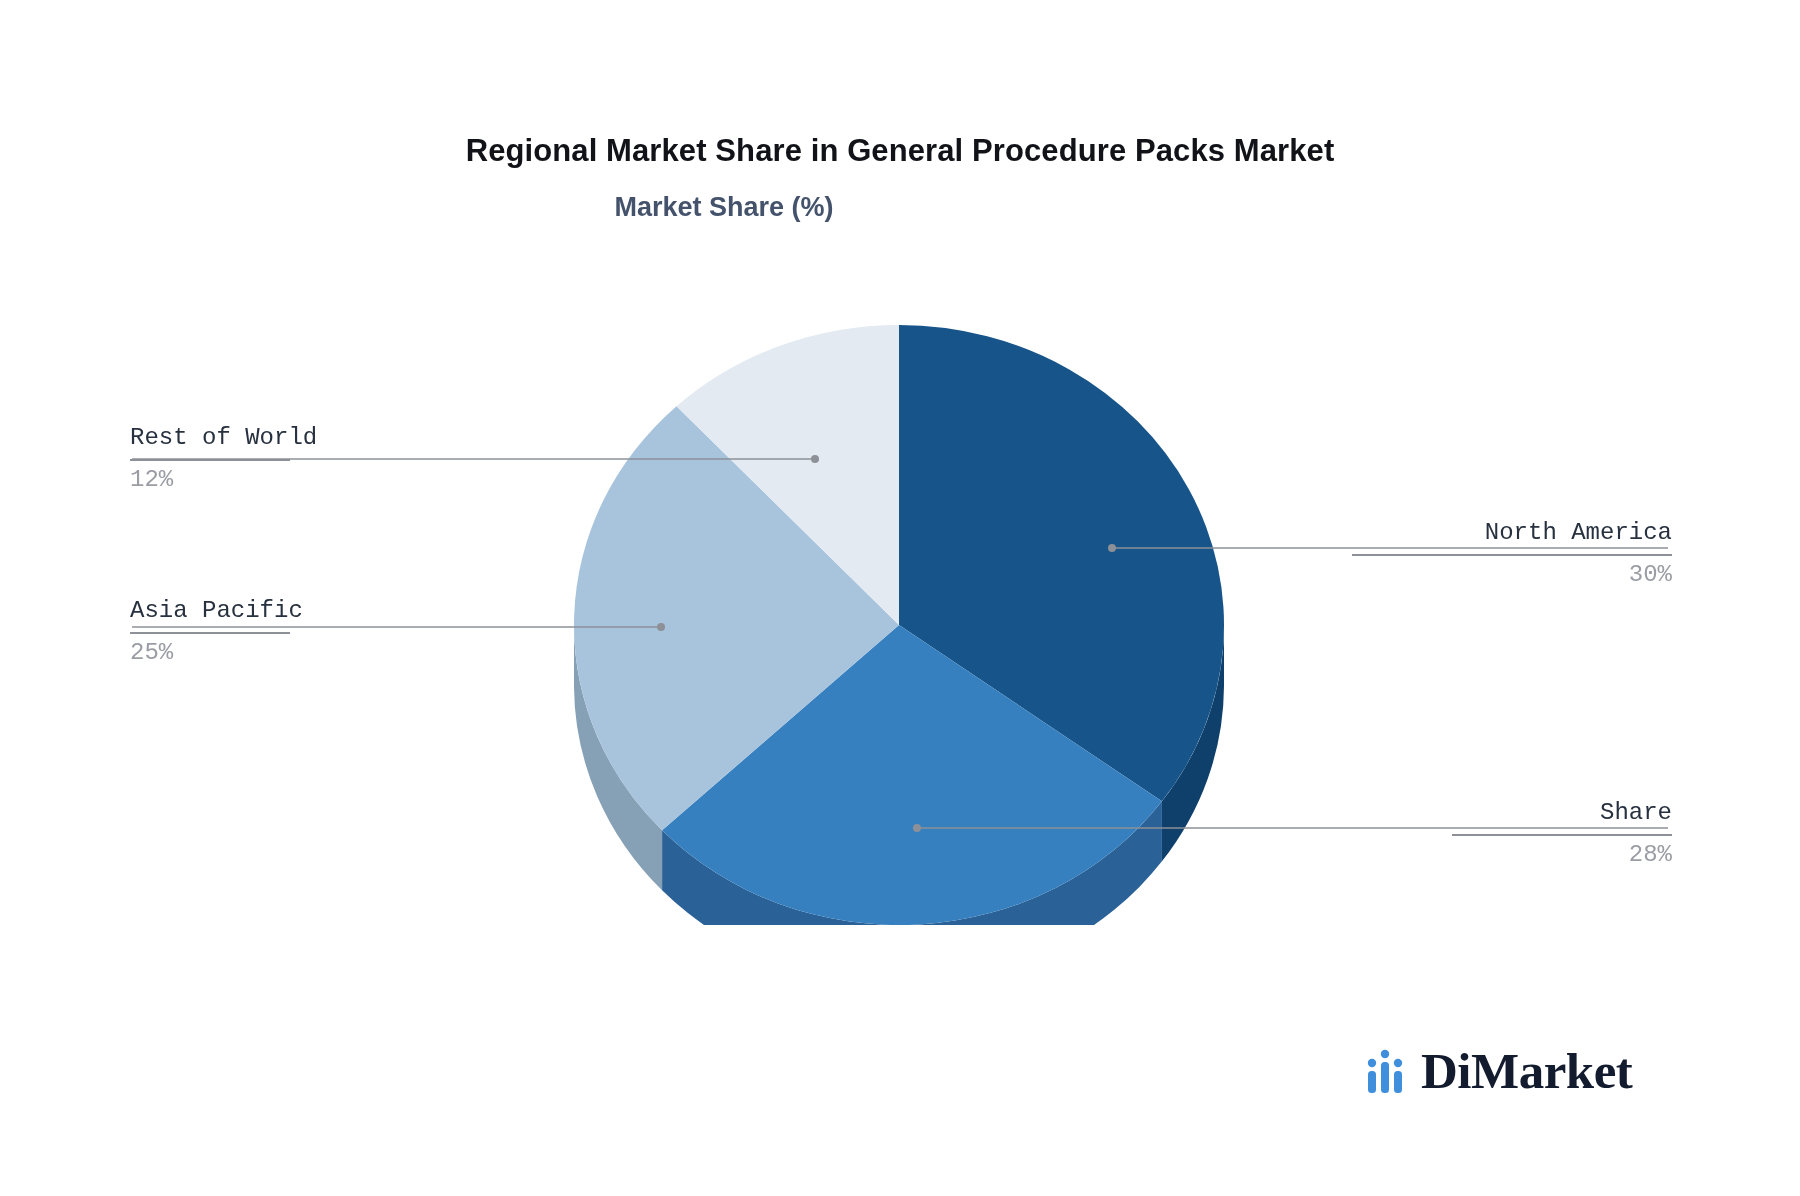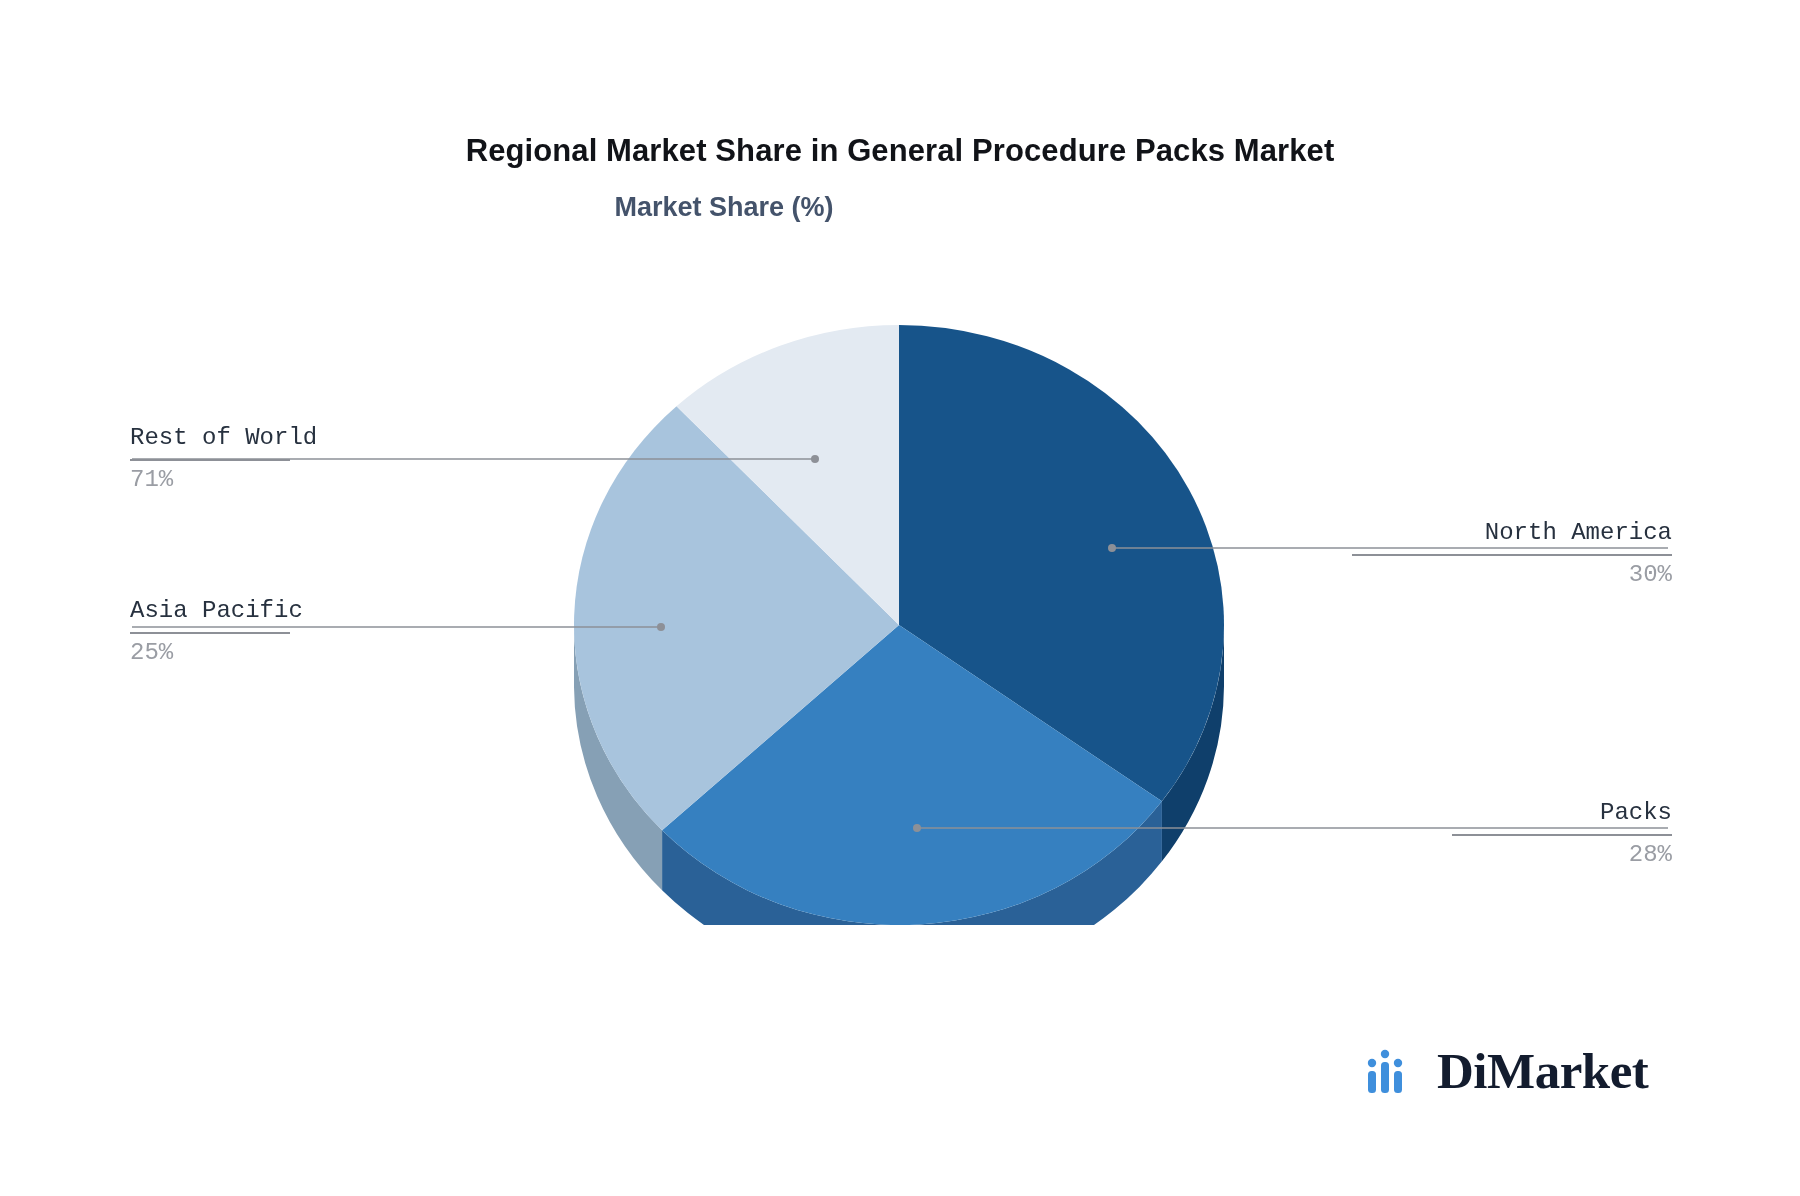--- a/index.html
+++ b/index.html
@@ -82,21 +82,21 @@
   #callout-north-america { left: 1352px; top: 518px; width: 320px; }
   #callout-europe        { left: 1452px; top: 798px; width: 220px; }
 
   
   #brand-logo {
     position: absolute;
     left: 1366px;
     top: 1046px;
     display: flex;
     align-items: center;
-    gap: 25px;
+    gap: 9px;
   }
   #brand-logo .logo-mark {
     display: block;
   }
   #brand-logo .logo-word {
     font-family: "Liberation Serif", serif;
     font-size: 51px;
     font-weight: bold;
     color: #131c2e;
     letter-spacing: -0.5px;
@@ -144,37 +144,37 @@
       <circle cx="1112" cy="548" r="4" fill="#8d9097" stroke="none"></circle>
 
       <line x1="1668" y1="828" x2="917" y2="828"></line>
       <circle cx="917" cy="828" r="4" fill="#8d9097" stroke="none"></circle>
     </g>
   </svg>
 
   <div class="callout left" id="callout-rest-of-world">
     <div class="cl-name">Rest of World</div>
     <div class="cl-rule"></div>
-    <div class="cl-value">71%</div>
+    <div class="cl-value">12%</div>
   </div>
 
   <div class="callout left" id="callout-asia-pacific">
     <div class="cl-name">Asia Pacific</div>
     <div class="cl-rule"></div>
     <div class="cl-value">25%</div>
   </div>
 
   <div class="callout right" id="callout-north-america">
     <div class="cl-name">North America</div>
     <div class="cl-rule"></div>
     <div class="cl-value">30%</div>
   </div>
 
   <div class="callout right" id="callout-europe">
-    <div class="cl-name">Packs</div>
+    <div class="cl-name">Share</div>
     <div class="cl-rule"></div>
     <div class="cl-value">28%</div>
   </div>
 
   <div id="brand-logo">
     <svg class="logo-mark" width="46" height="46" viewBox="0 0 46 46">
       <rect x="2" y="22" width="8" height="22" rx="3.5" fill="#3f8fdc"></rect>
       <rect x="15" y="13" width="8" height="31" rx="3.5" fill="#3f8fdc"></rect>
       <rect x="28" y="22" width="8" height="22" rx="3.5" fill="#3f8fdc"></rect>
       <circle cx="6" cy="14" r="4.2" fill="#3f8fdc"></circle>

